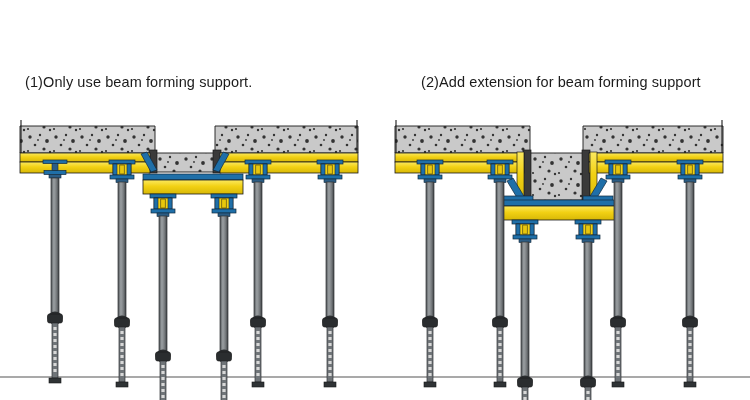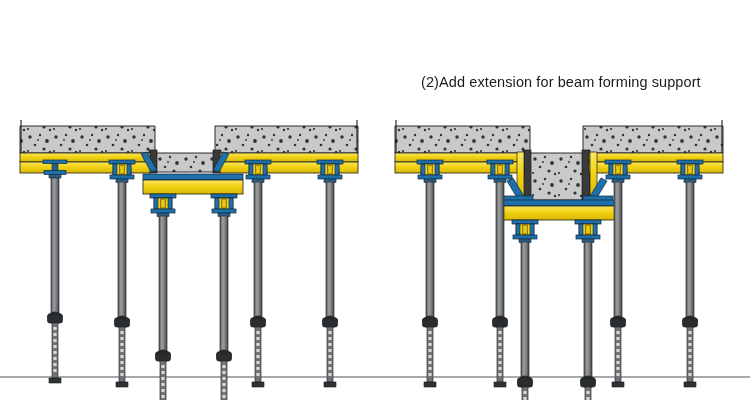--- a/index.html
+++ b/index.html
@@ -19,20 +19,21 @@
   .cap-left{left:25px;top:74px;}
   .cap-right{left:46px;top:74px;text-align:right;}
   svg{position:absolute;left:0;top:0;overflow:visible;}
 </style>
 </head>
 <body>
 
 <div class="stage">
 
   <div class="panel panel-left">
+    <div class="caption cap-left">(1)Only use beam forming support.</div>
 
     <svg width="375" height="400" viewBox="0 0 375 400">
       <defs>
         <pattern id="agg1" width="26" height="22" patternUnits="userSpaceOnUse">
           <circle cx="4" cy="5" r="1.7" fill="#2b2b2b"></circle>
           <circle cx="14" cy="3" r="1.2" fill="#2b2b2b"></circle>
           <circle cx="21" cy="9" r="1.9" fill="#2b2b2b"></circle>
           <circle cx="9" cy="13" r="1.3" fill="#2b2b2b"></circle>
           <circle cx="18" cy="17" r="1.6" fill="#2b2b2b"></circle>
           <circle cx="2" cy="19" r="1.1" fill="#2b2b2b"></circle>

